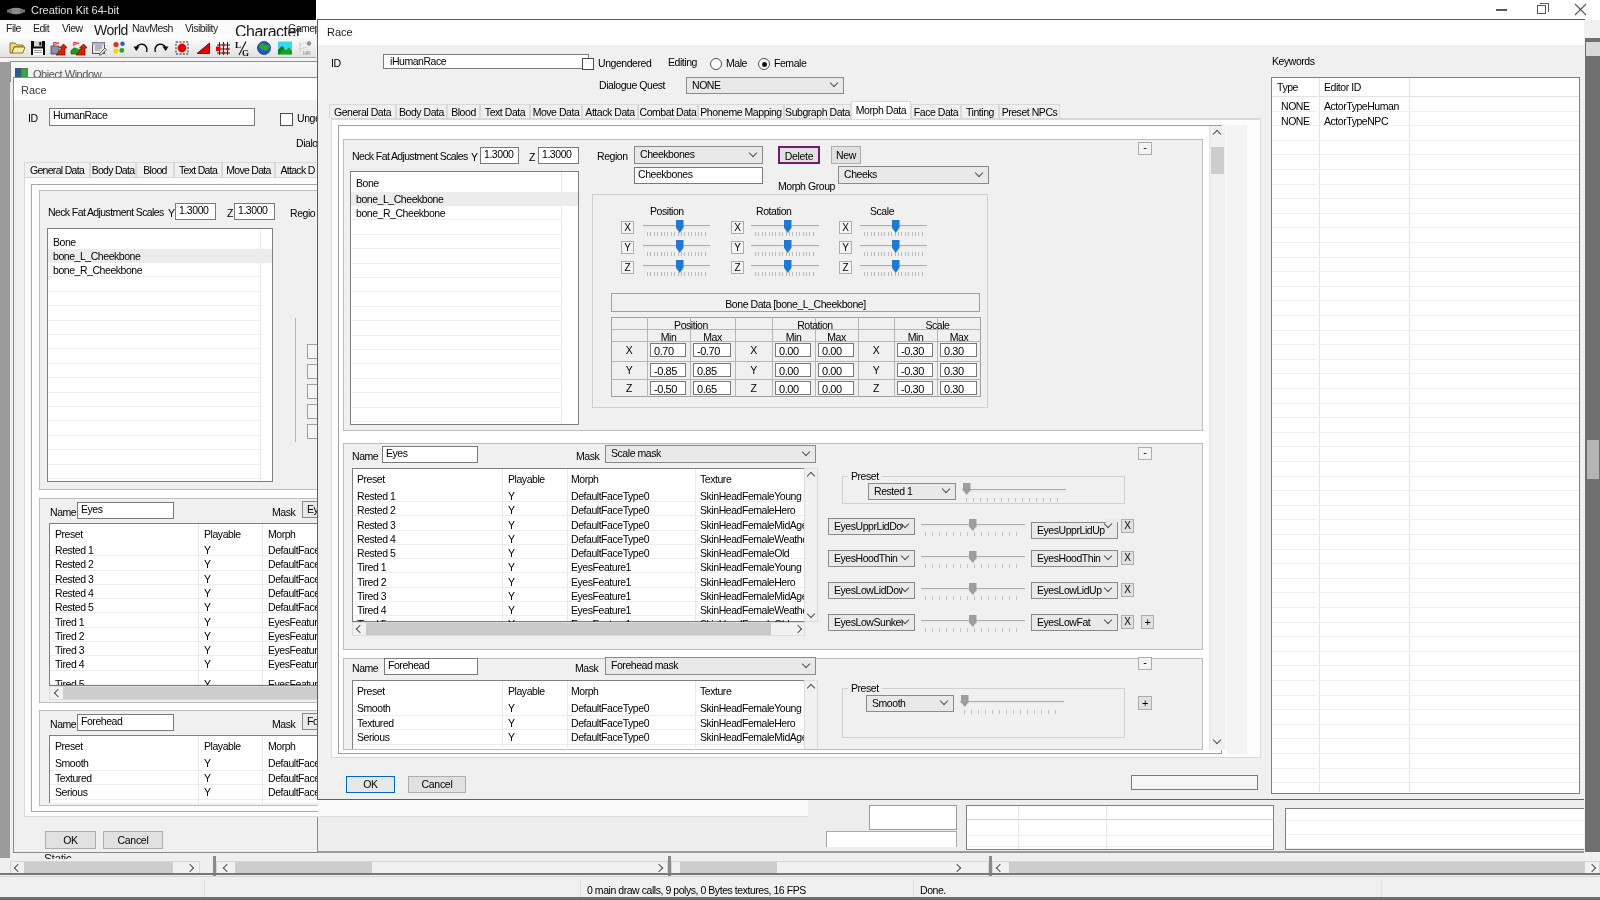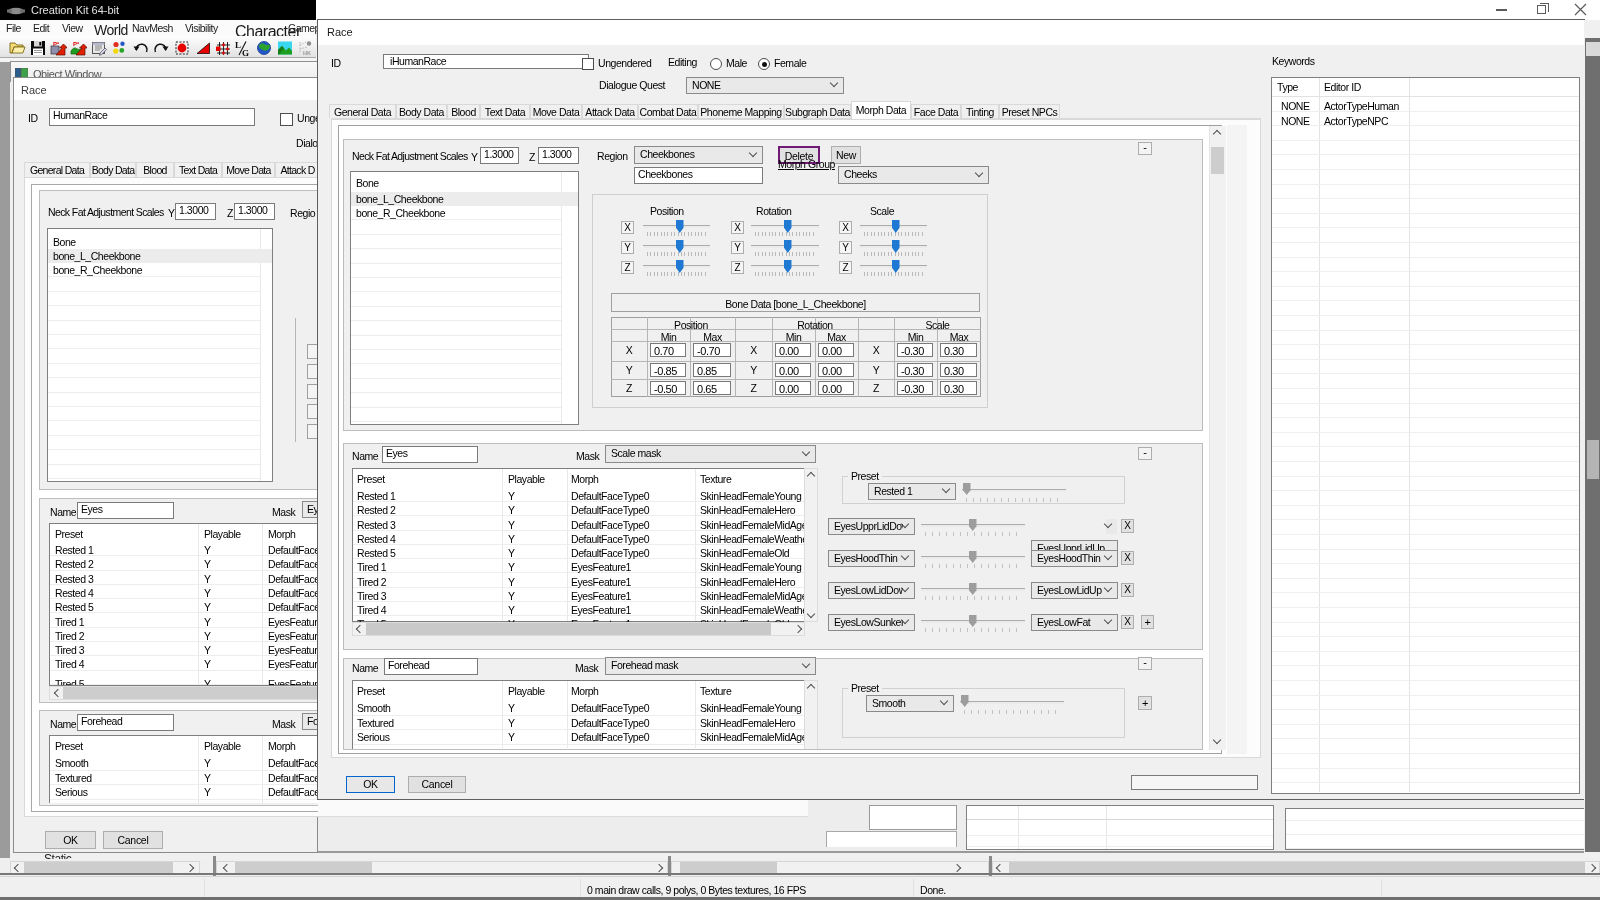--- a/index.html
+++ b/index.html
@@ -288,21 +288,21 @@
 <div class="a in" style="left:480px;top:147px;width:39px;height:17px;padding-left:3px;">1.3000</div>
 <div class="t" style="left:529px;top:151px;">Z</div>
 <div class="a in" style="left:538px;top:147px;width:41px;height:17px;padding-left:3px;">1.3000</div>
 <div class="t" style="left:597px;top:150px;">Region</div>
 <div class="a cb" style="left:634px;top:146px;width:129px;height:18px;"><span style="padding-left:5px">Cheekbones</span></div>
 <div class="a" style="left:751px;top:147px;width:11px;height:16px;background:#e9e9e9"></div>
 <div class="a" style="left:750px;top:150px;width:6px;height:6px;border-right:1.4px solid #505050;border-bottom:1.4px solid #505050;transform:rotate(45deg)"></div>
 <div class="a bt" style="left:778px;top:146px;width:42px;height:18px;line-height:16px;border:2px solid #701a75">Delete</div>
 <div class="a bt" style="left:831px;top:146px;width:30px;height:18px;line-height:16px;">New</div>
 <div class="a in" style="left:634px;top:167px;width:129px;height:17px;padding-left:3px;">Cheekbones</div>
-<div class="t" style="left:778px;top:158px;text-decoration:underline;">Morph Group</div>
+<div class="t" style="left:778px;top:180px;">Morph Group</div>
 <div class="a cb" style="left:838px;top:166px;width:151px;height:18px;"><span style="padding-left:5px">Cheeks</span></div>
 <div class="a" style="left:977px;top:167px;width:11px;height:16px;background:#e9e9e9"></div>
 <div class="a" style="left:976px;top:170px;width:6px;height:6px;border-right:1.4px solid #505050;border-bottom:1.4px solid #505050;transform:rotate(45deg)"></div>
 <div class="a" style="left:350px;top:171px;width:229px;height:254px;background:#fff;border:1px solid #7f7f7f"></div>
 <div class="t" style="left:356px;top:177px;">Bone</div>
 <div class="a" style="left:561px;top:172px;width:1px;height:252px;background:#e8e8e8"></div>
 <div class="a" style="left:351px;top:192px;width:227px;height:14px;background:#ececec"></div>
 <div class="t" style="left:356px;top:193px;">bone_L_Cheekbone</div>
 <div class="t" style="left:356px;top:207px;">bone_R_Cheekbone</div>
 <div class="a" style="left:351px;top:206px;width:210px;height:218px;background:repeating-linear-gradient(to bottom,transparent 0,transparent 13.4px,#ededed 13.4px,#ededed 14.4px)"></div>
@@ -470,21 +470,21 @@
 <div class="a" style="left:943px;top:486px;width:6px;height:6px;border-right:1.4px solid #505050;border-bottom:1.4px solid #505050;transform:rotate(45deg)"></div>
 <div class="a" style="left:962px;top:489px;width:104px;height:3px;background:#ebebeb;border-top:1px solid #ababab"></div>
 <div class="a" style="left:966px;top:498px;width:92px;height:4px;background:repeating-linear-gradient(to right,#c2c2c2 0,#c2c2c2 1px,transparent 1px,transparent 7px)"></div>
 <div class="a tg" style="left:963px;top:483px"></div>
 <div class="a cb" style="left:828px;top:518px;width:87px;height:17px;"><span style="padding-left:5px">EyesUpprLidDow</span></div>
 <div class="a" style="left:903px;top:519px;width:11px;height:15px;background:#e9e9e9"></div>
 <div class="a" style="left:902px;top:521px;width:6px;height:6px;border-right:1.4px solid #505050;border-bottom:1.4px solid #505050;transform:rotate(45deg)"></div>
 <div class="a" style="left:921px;top:524px;width:104px;height:3px;background:#ebebeb;border-top:1px solid #ababab"></div>
 <div class="a" style="left:925px;top:532px;width:92px;height:4px;background:repeating-linear-gradient(to right,#c2c2c2 0,#c2c2c2 1px,transparent 1px,transparent 7px)"></div>
 <div class="a tg" style="left:969px;top:519px"></div>
-<div class="a cb" style="left:1031px;top:540px;width:87px;height:17px;"><span style="padding-left:5px">EyesUpprLidUp</span></div>
+<div class="a cb" style="left:1031px;top:522px;width:87px;height:17px;"><span style="padding-left:5px">EyesUpprLidUp</span></div>
 <div class="a" style="left:1106px;top:519px;width:11px;height:15px;background:#e9e9e9"></div>
 <div class="a" style="left:1105px;top:521px;width:6px;height:6px;border-right:1.4px solid #505050;border-bottom:1.4px solid #505050;transform:rotate(45deg)"></div>
 <div class="a bt" style="left:1121px;top:519px;width:13px;height:14px;line-height:12px;font-size:10px;line-height:12px">X</div>
 <div class="a cb" style="left:828px;top:550px;width:87px;height:17px;"><span style="padding-left:5px">EyesHoodThin</span></div>
 <div class="a" style="left:903px;top:551px;width:11px;height:15px;background:#e9e9e9"></div>
 <div class="a" style="left:902px;top:553px;width:6px;height:6px;border-right:1.4px solid #505050;border-bottom:1.4px solid #505050;transform:rotate(45deg)"></div>
 <div class="a" style="left:921px;top:556px;width:104px;height:3px;background:#ebebeb;border-top:1px solid #ababab"></div>
 <div class="a" style="left:925px;top:564px;width:92px;height:4px;background:repeating-linear-gradient(to right,#c2c2c2 0,#c2c2c2 1px,transparent 1px,transparent 7px)"></div>
 <div class="a tg" style="left:969px;top:551px"></div>
 <div class="a cb" style="left:1031px;top:550px;width:87px;height:17px;"><span style="padding-left:5px">EyesHoodThin</span></div>

